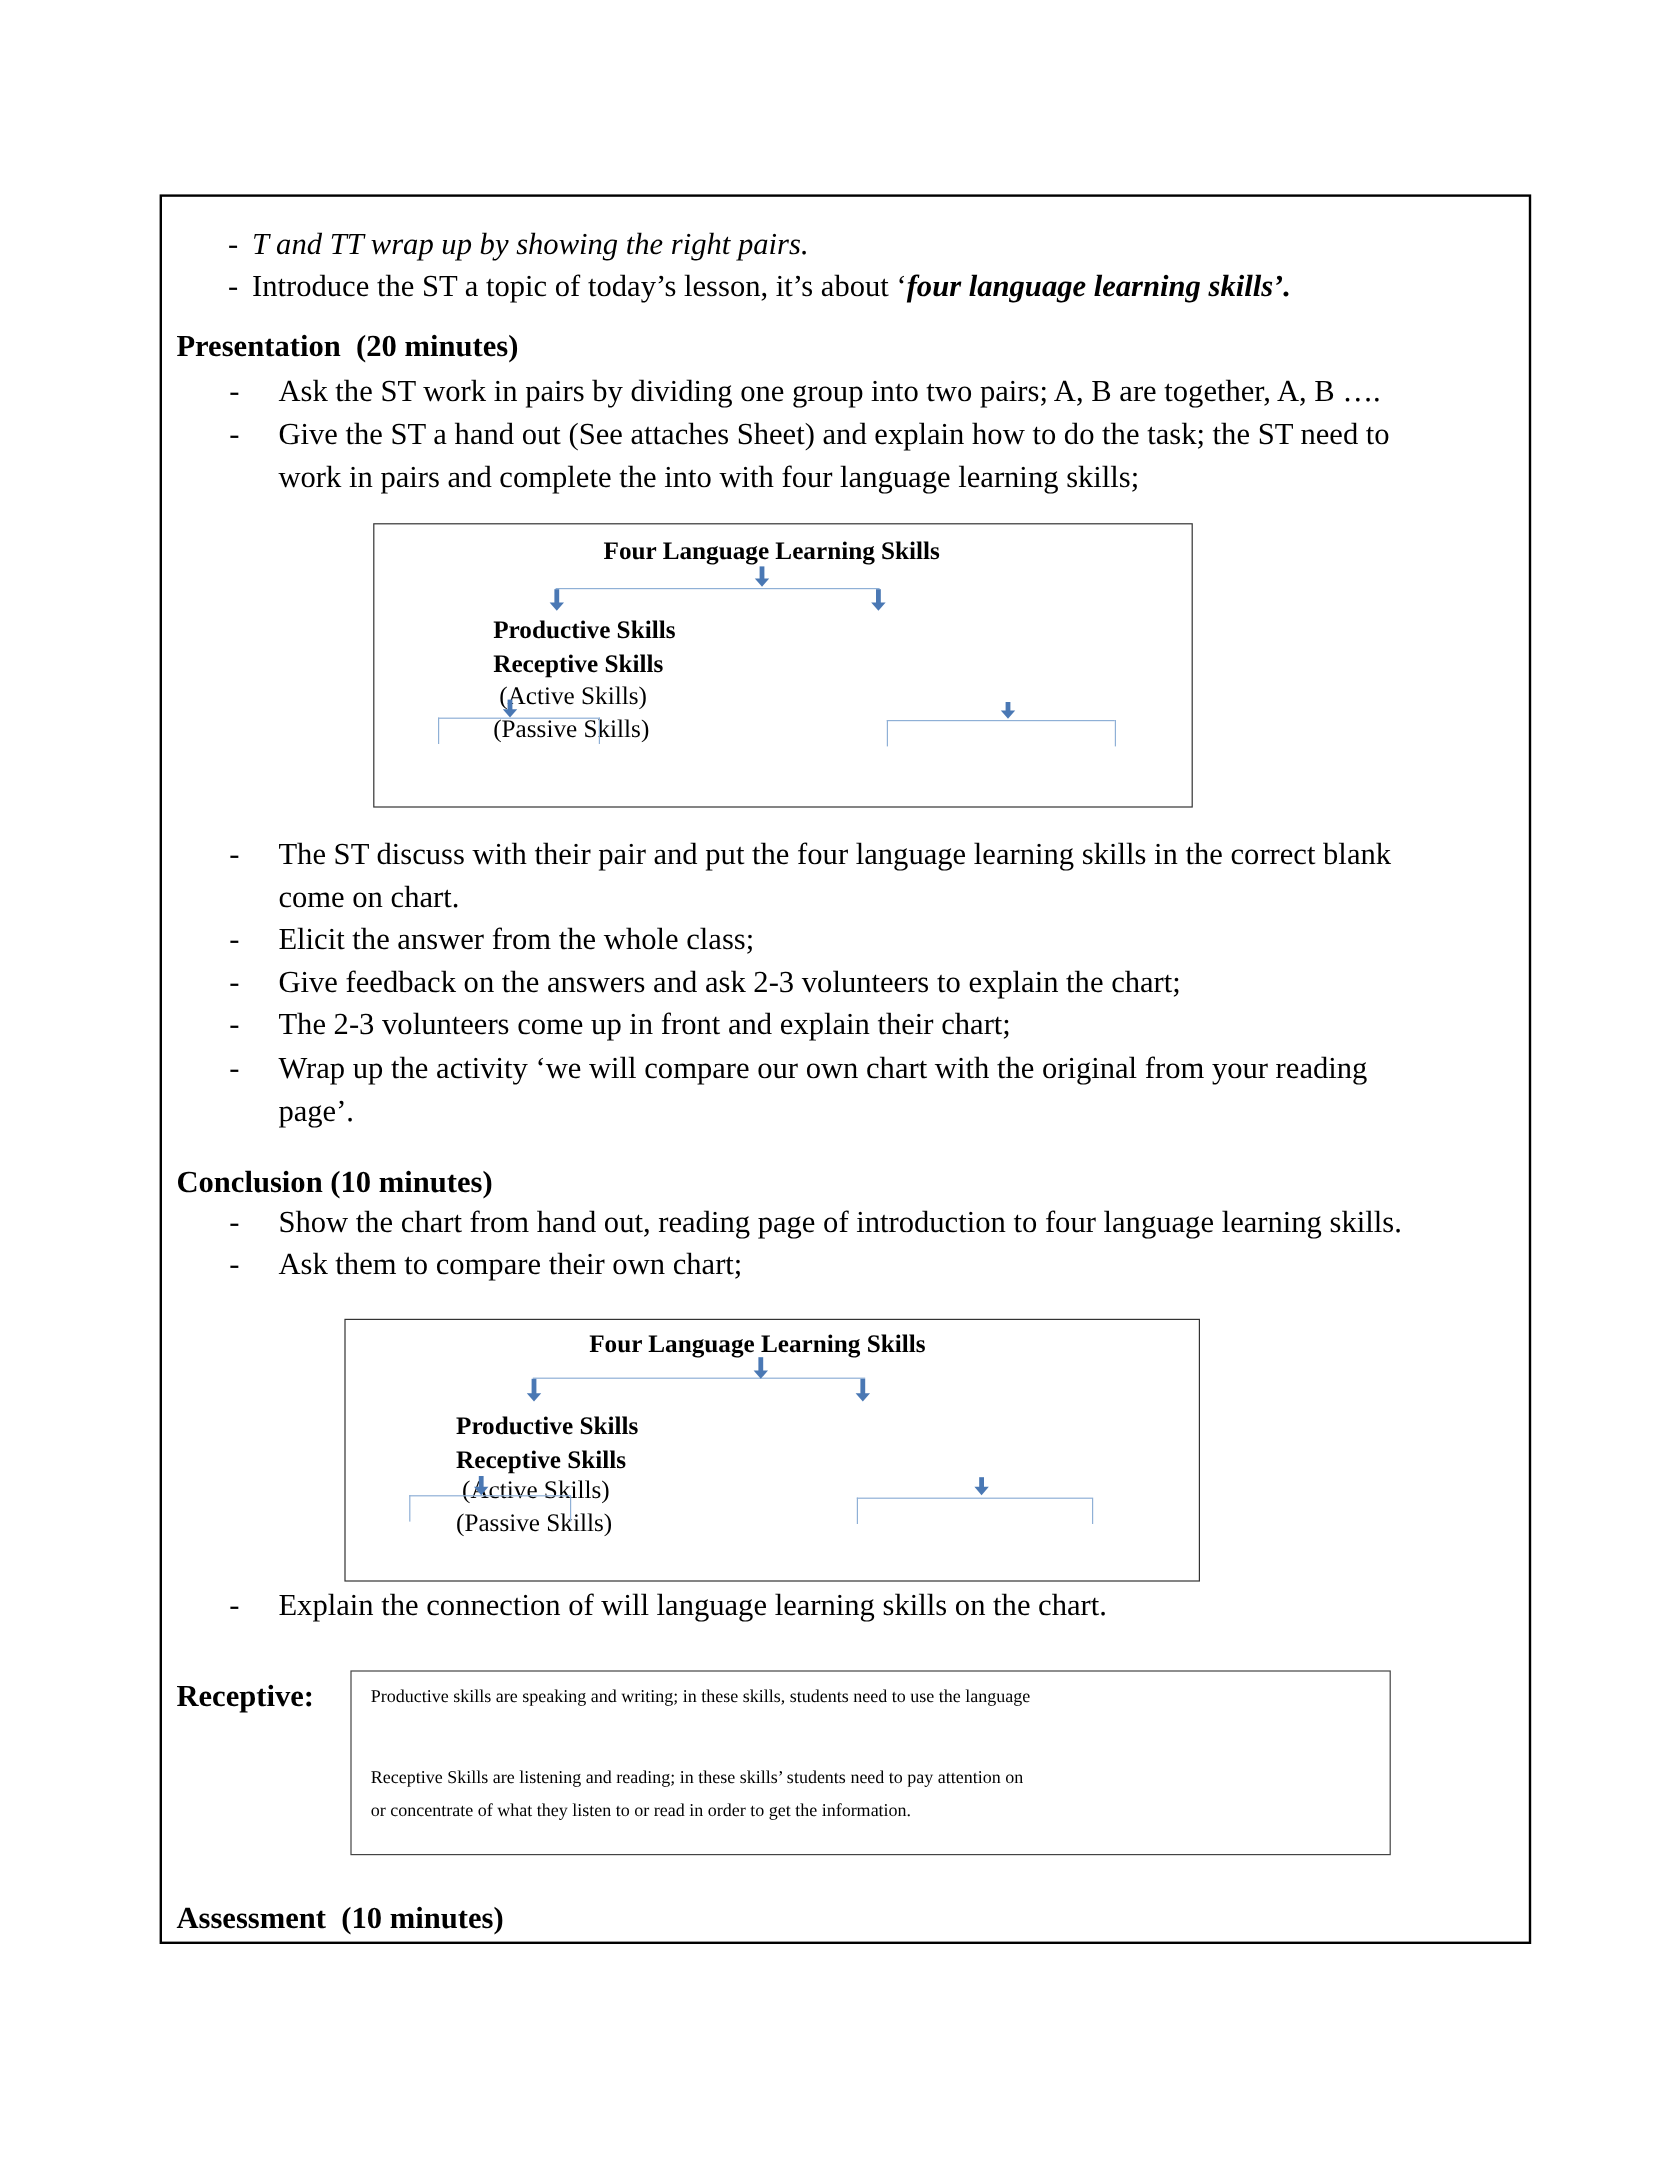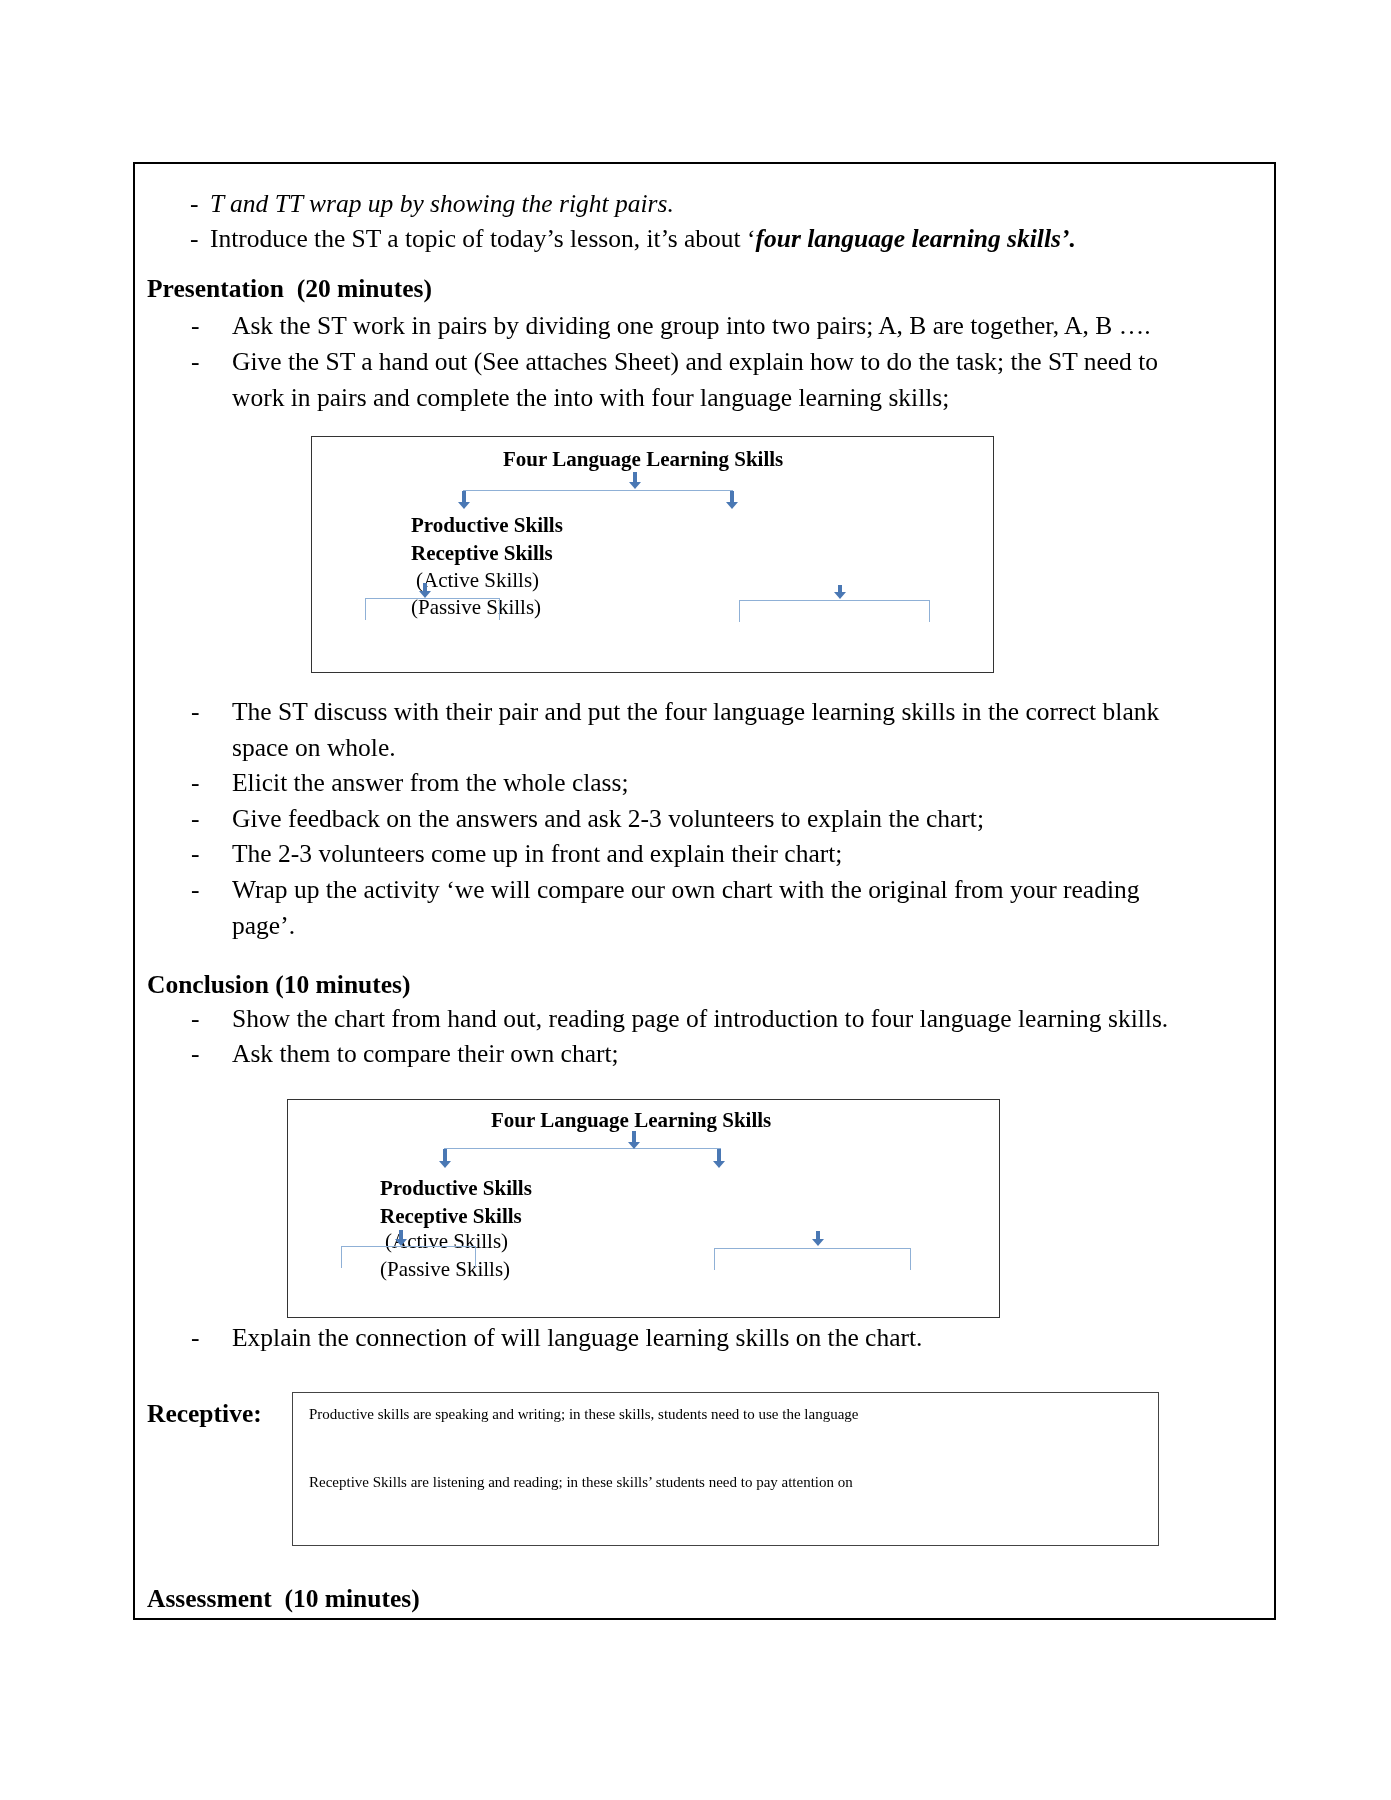--- a/index.html
+++ b/index.html
@@ -78,21 +78,21 @@
   <div class="vline" style="left:427px; top:163px; height:22px;"></div>
   <div class="vline" style="left:617px; top:163px; height:22px;"></div>
   <div class="arrow" style="left:525px; top:148px;">
       <div class="shaft" style="height:8px;"></div>
       <div class="head" style="top:7px;"></div>
     </div>
 </div>
 
 <span class="dash" style="left:191px; top:694px;">-</span>
 <span class="line" style="left:232px; top:694px;">The ST discuss with their pair and put the four language learning skills in the correct blank</span>
-<span class="line" style="left:232px; top:730px;">space on whole.</span>
+<span class="line" style="left:232px; top:730px;">come on chart.</span>
 <span class="dash" style="left:191px; top:765px;">-</span>
 <span class="line" style="left:232px; top:765px;">Elicit the answer from the whole class;</span>
 <span class="dash" style="left:191px; top:801px;">-</span>
 <span class="line" style="left:232px; top:801px;">Give feedback on the answers and ask 2-3 volunteers to explain the chart;</span>
 <span class="dash" style="left:191px; top:836px;">-</span>
 <span class="line" style="left:232px; top:836px;">The 2-3 volunteers come up in front and explain their chart;</span>
 <span class="dash" style="left:191px; top:872px;">-</span>
 <span class="line" style="left:232px; top:872px;">Wrap up the activity ‘we will compare our own chart with the original from your reading</span>
 <span class="line" style="left:232px; top:908px;">page’.</span>
 
@@ -137,15 +137,16 @@
     </div>
 </div>
 
 <span class="dash" style="left:191px; top:1320px;">-</span>
 <span class="line" style="left:232px; top:1320px;">Explain the connection of will language learning skills on the chart.</span>
 
 <span class="h" style="left:147px; top:1396px;">Receptive:</span>
 <div class="fb-box">
   <span class="fb-text" style="left:16px; top:8px;">Productive skills are speaking and writing; in these skills, students need to use the language</span>
   <span class="fb-text" style="left:16px; top:76px;">Receptive Skills are listening and reading; in these skills’ students need to pay attention on</span>
+  <span class="fb-text" style="left:16px; top:103px;">or concentrate of what they listen to or read in order to get the information.</span>
 </div>
 
 <span class="h" style="left:147px; top:1585px; line-height:28px;">Assessment  (10 minutes)</span>
 
 </body></html>

